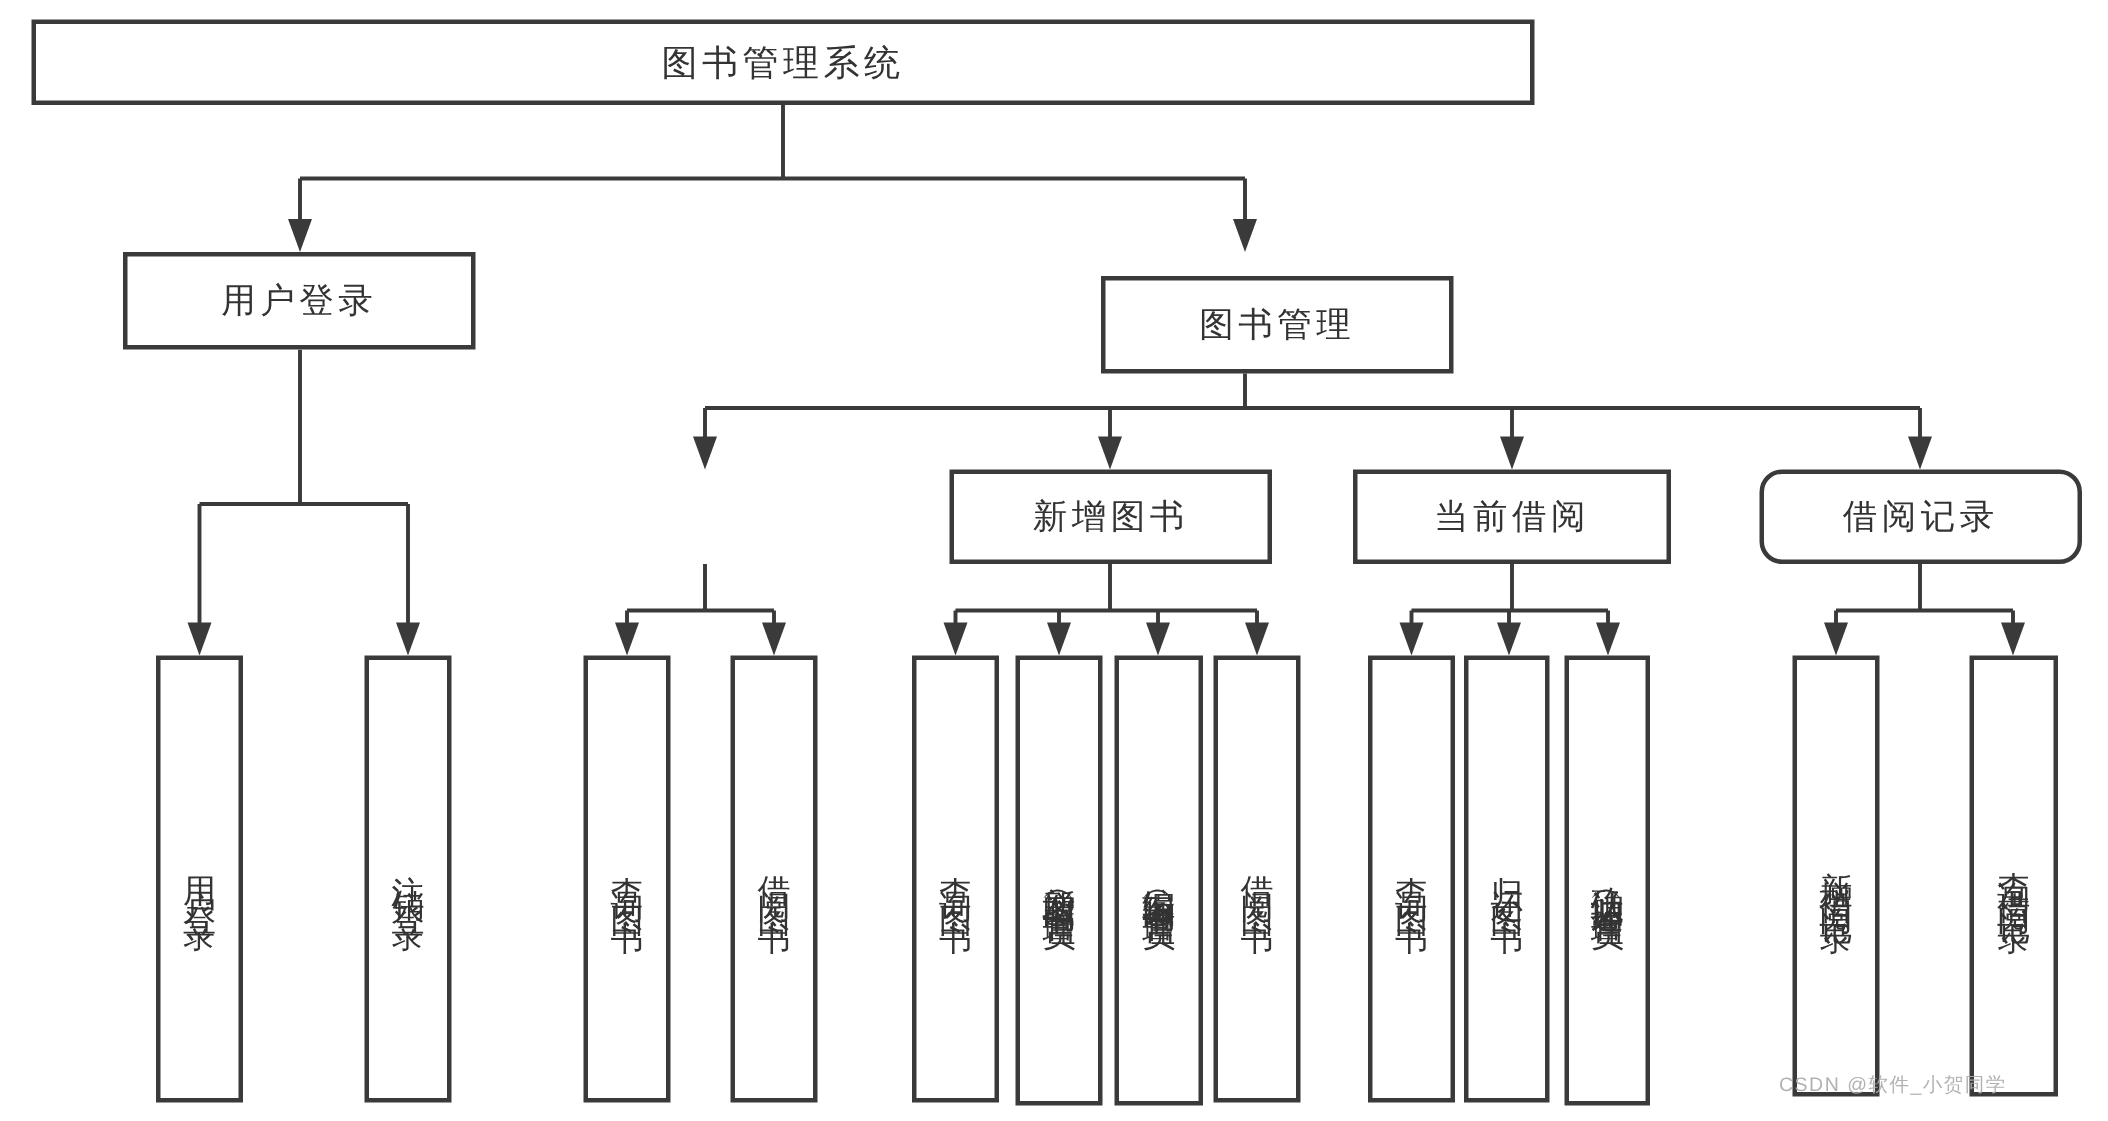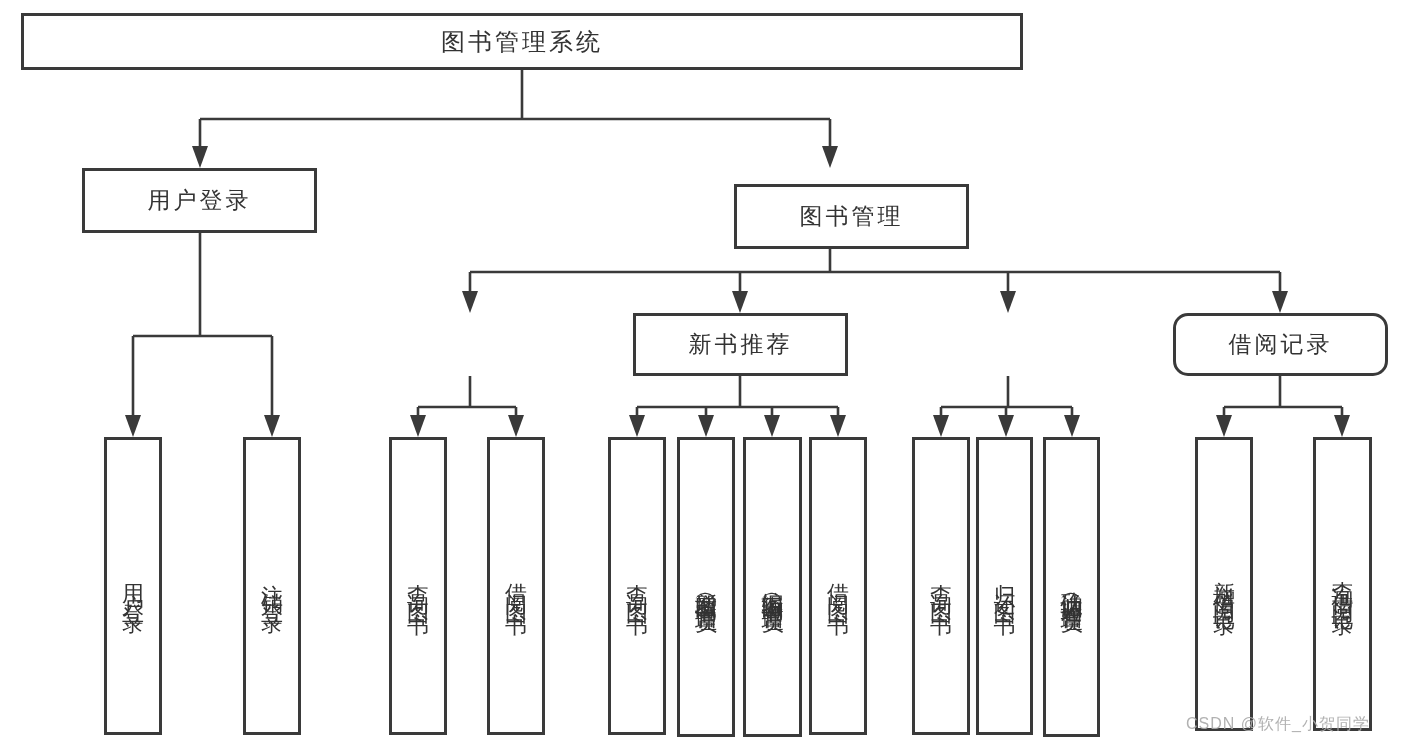--- a/index.html
+++ b/index.html
@@ -41,21 +41,21 @@
     line-height: 1;
     letter-spacing: 10px;
   }
   .node.v.mid span  { letter-spacing: 7px; }
   .node.v.long span { letter-spacing: 3px; }
   .watermark {
     position: absolute;
     left: 1186px;
     top: 714px;
     z-index: 5;
-    font-size: 16px;
+    font-size: 13px;
     letter-spacing: 1px;
     color: #ababab;
     opacity: 0.92;
     white-space: nowrap;
   }
 </style>
 </head>
 <body>
 
 <div class="canvas">
@@ -98,21 +98,22 @@
       <polygon points="1216,415 1232,415 1224,437"></polygon>
       <polygon points="1334,415 1350,415 1342,437"></polygon>
     </g>
   </svg>
 
   <div class="node h root-box" style="left:21px; top:13px; width:1002px; height:57px;">图书管理系统</div>
 
   <div class="node h" style="left:82px; top:168px; width:235px; height:65px;">用户登录</div>
   <div class="node h" style="left:712px; top:184px; width:235px; height:65px;margin-left:22px;">图书管理</div>
 
-  <div class="node h" style="left:633px; top:313px; width:215px; height:63px;">新书推荐</div>
+  <div class="node h" style="left:633px; top:313px; width:215px; height:63px;">新增图书</div>
+  <div class="node h" style="left:902px; top:313px; width:212px; height:63px;">当前借阅</div>
   <div class="node h" style="left:1173px; top:313px; width:215px; height:63px;border-radius:15px;">借阅记录</div>
 
   <div class="node v" style="left:104px; top:437px; width:58px; height:298px;">
     <span>用户登录</span>
   </div>
   <div class="node v" style="left:243px; top:437px; width:58px; height:298px;">
     <span>注销登录</span>
   </div>
 
   <div class="node v" style="left:389px; top:437px; width:58px; height:298px;">

